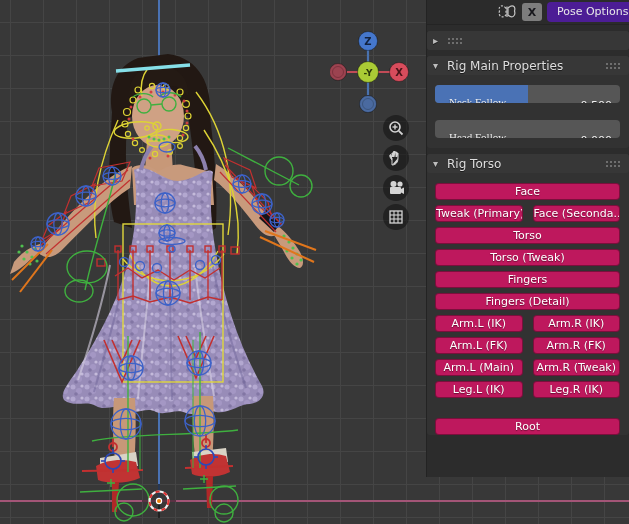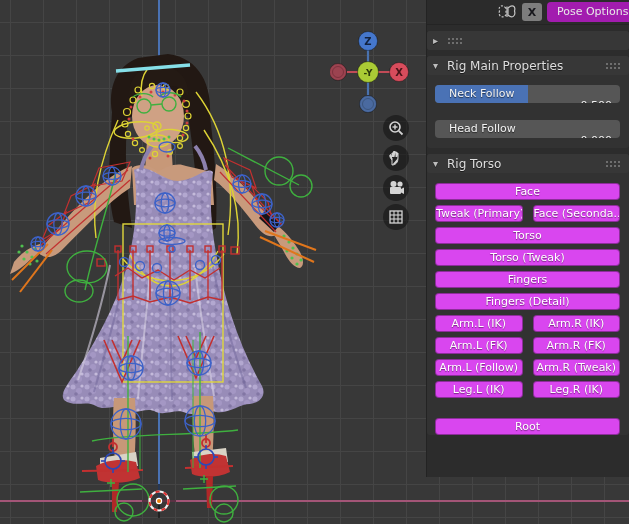--- a/index.html
+++ b/index.html
@@ -20,38 +20,38 @@
   .navbtn{position:absolute;left:383px;width:26px;height:26px;border-radius:50%;
     background:rgba(16,16,16,.55);display:flex;align-items:center;justify-content:center;}
   
   #sidebar{position:absolute;left:426px;top:0;width:203px;height:477px;
     background:#2c2c2c;border-left:1px solid #232323;box-sizing:border-box;
     color:#d8d8d8;font-size:12px;}
   #hdr{height:24px;background:#2b2b2b;border-bottom:1px solid #242424;
     display:flex;align-items:center;justify-content:flex-end;}
   #xmirror{width:20px;height:18px;background:#7d7d7d;border-radius:3px;color:#17171c;
     font-size:11px;font-weight:bold;display:flex;align-items:center;justify-content:center;margin:0 5px;}
-  #posebtn{width:72px;height:20px;background:#a21caf;border-radius:4px 0 0 4px;color:#e8e8e8;
+  #posebtn{width:72px;height:20px;background:#4c1d95;border-radius:4px 0 0 4px;color:#e8e8e8;
     font-size:11px;line-height:20px;padding-left:10px;white-space:nowrap;overflow:hidden;}
   .panel{background:#323232;border-radius:3px;margin:6px 0 0 0;}
   .phead{height:19px;display:flex;align-items:center;padding:0 6px;background:#373737;
     border-radius:3px;text-shadow:0 1px 0 rgba(0,0,0,.5);}
   .chev{width:14px;color:#bdbdbd;font-size:10px;}
   .plabel{flex:1;color:#dedede;}
   .grip{width:16px;height:7px;margin-right:2px;
     background-image:radial-gradient(circle,#6e6e6e 1px,transparent 1.3px);
     background-size:4px 4px;}
   .pbody{padding:0 9px 0 8px;}
   .slider{position:relative;height:18px;background:#565656;border-radius:4px;margin-top:17px;
     overflow:hidden;font-size:11px;color:#f2f2f2;text-shadow:0 1px 1px rgba(0,0,0,.6);}
   .slider .fill{position:absolute;left:0;top:0;bottom:0;background:#4a72b5;}
-  .slider .slab{position:absolute;left:14px;top:0;line-height:18px;}
+  .slider .slab{position:absolute;left:14px;top:8px;line-height:18px;font-family:Liberation Serif, serif;}
   .slider .sval{position:absolute;right:8px;top:12px;line-height:18px;}
   .rl-row{display:flex;gap:10px;margin-bottom:5px;}
-  .rl-btn{flex:1;height:17px;background:#d946ef;border:1px solid rgba(0,0,0,.35);
+  .rl-btn{flex:1;height:17px;background:#be185d;border:1px solid rgba(0,0,0,.35);
     border-radius:4px;color:#fff;font-size:11px;line-height:15px;text-align:center;
     text-shadow:0 1px 1px rgba(0,0,0,.45);white-space:nowrap;overflow:hidden;box-sizing:border-box;}
   .spacer15{height:15px;}
 </style>
 </head>
 <body>
 
 <div id="app">
 
   <div id="grid"></div>
@@ -447,21 +447,21 @@
             </div>
           <div class="rl-row">
             <div class="rl-btn">Arm.L (IK)</div>
             <div class="rl-btn">Arm.R (IK)</div>
           </div>
           <div class="rl-row">
             <div class="rl-btn">Arm.L (FK)</div>
             <div class="rl-btn">Arm.R (FK)</div>
           </div>
           <div class="rl-row">
-            <div class="rl-btn">Arm.L (Follow)</div>
+            <div class="rl-btn">Arm.L (Main)</div>
             <div class="rl-btn">Arm.R (Tweak)</div>
           </div>
           <div class="rl-row">
             <div class="rl-btn">Leg.L (IK)</div>
             <div class="rl-btn">Leg.R (IK)</div>
           </div>
           <div class="spacer15"></div>
           <div class="rl-row">
               <div class="rl-btn">Root</div>
             </div>

